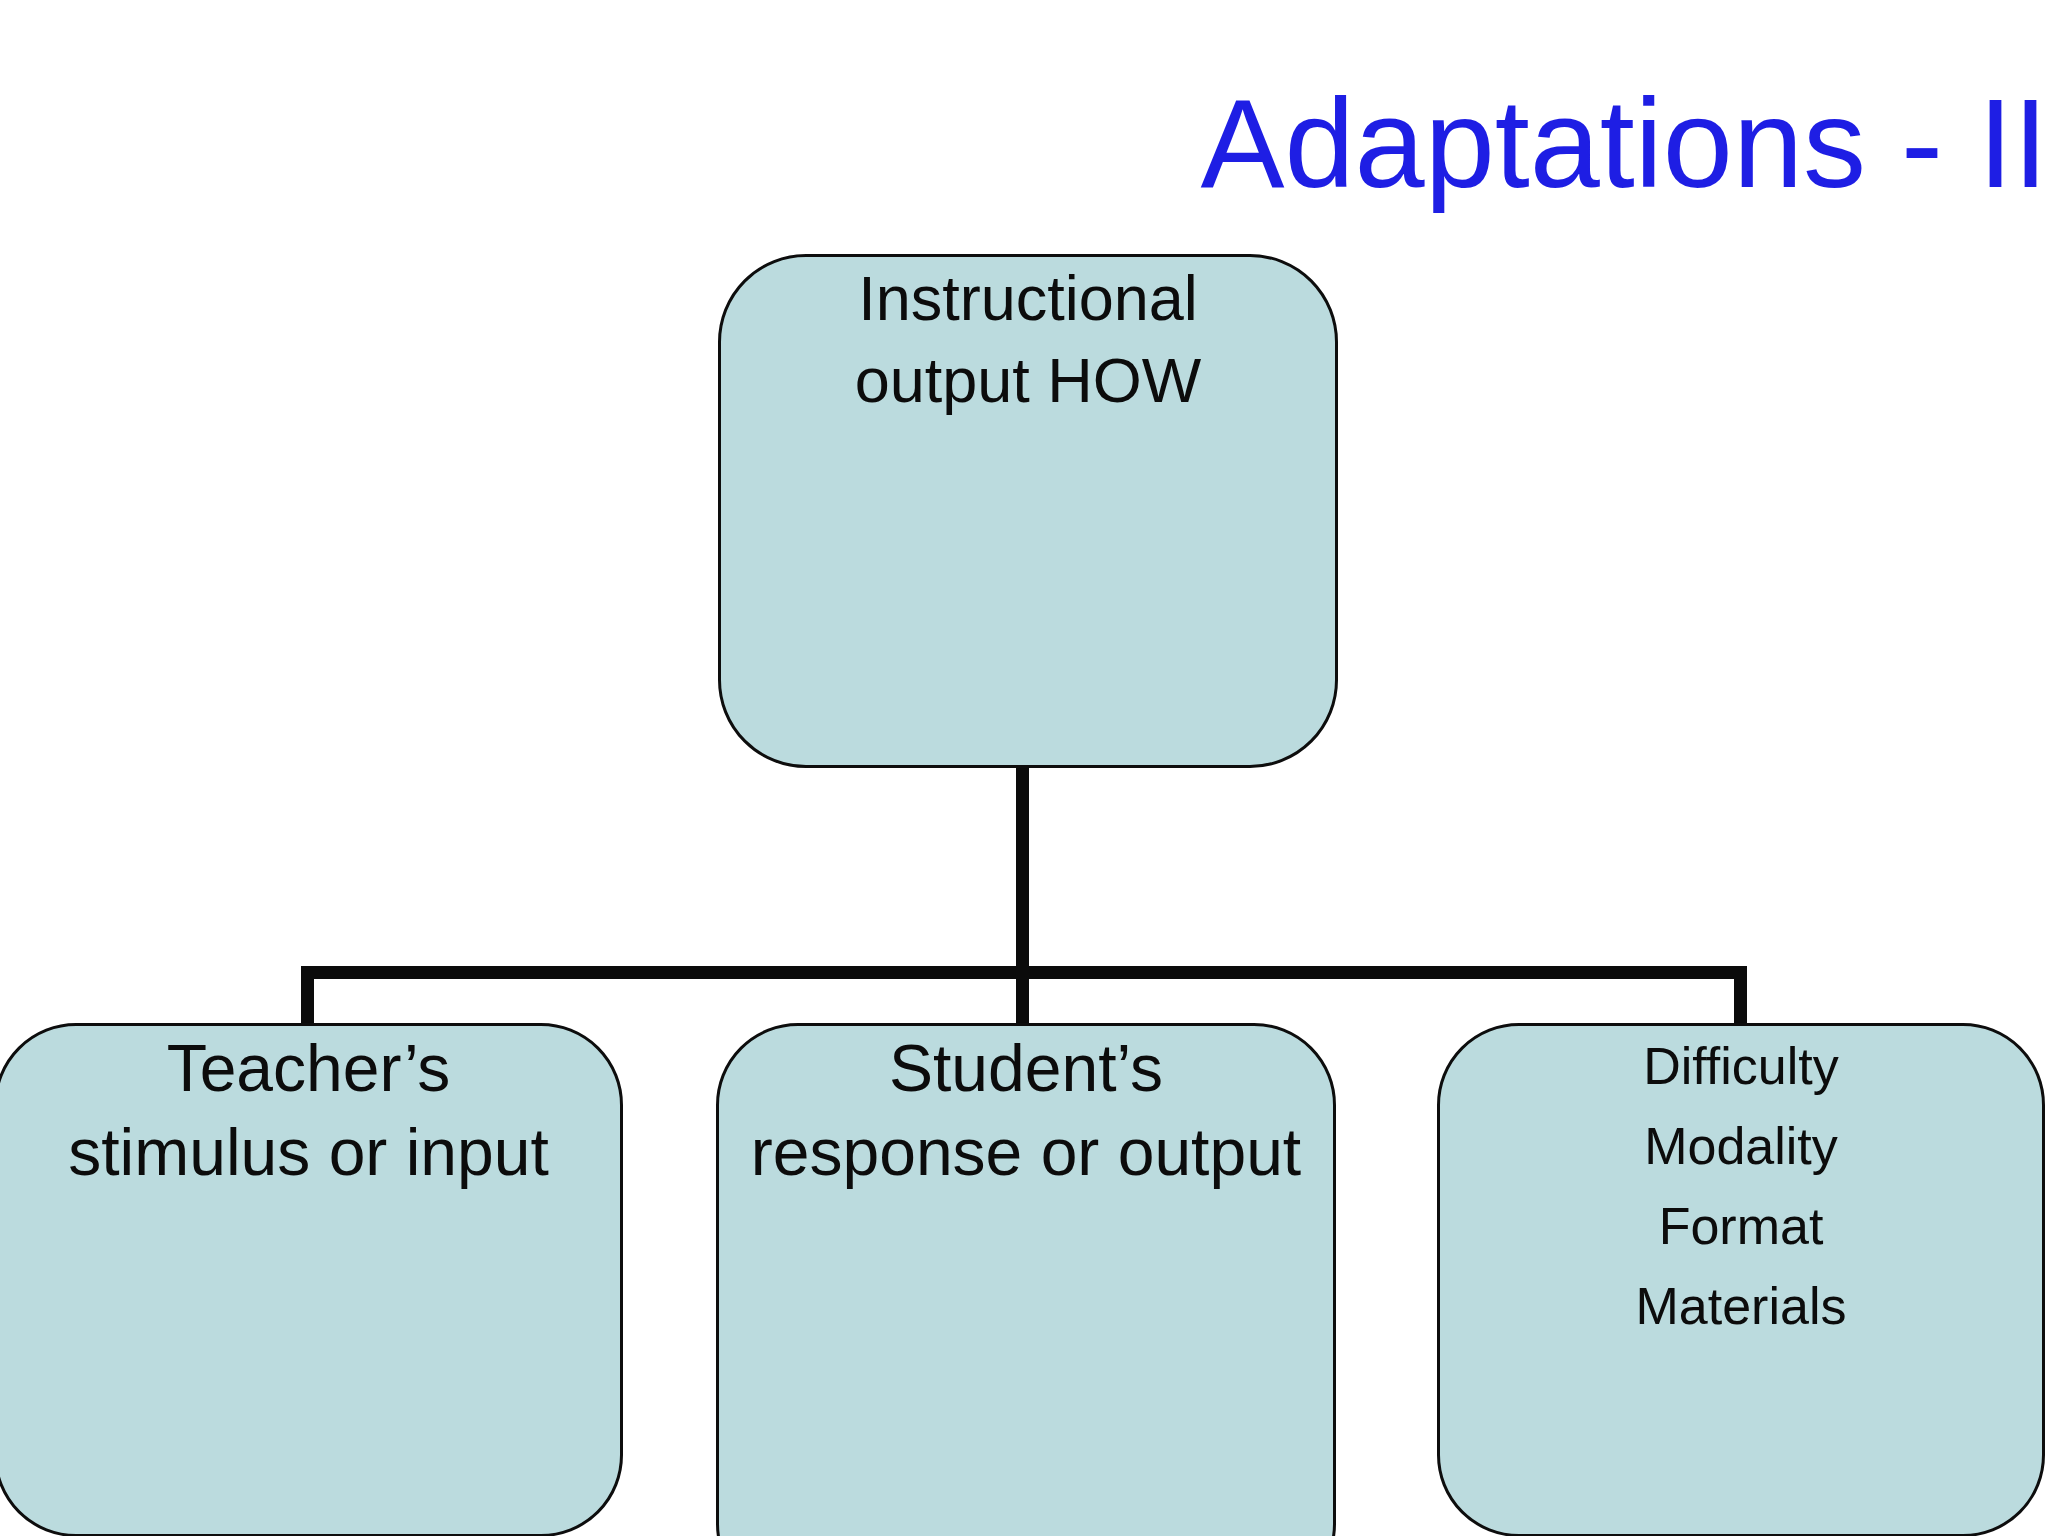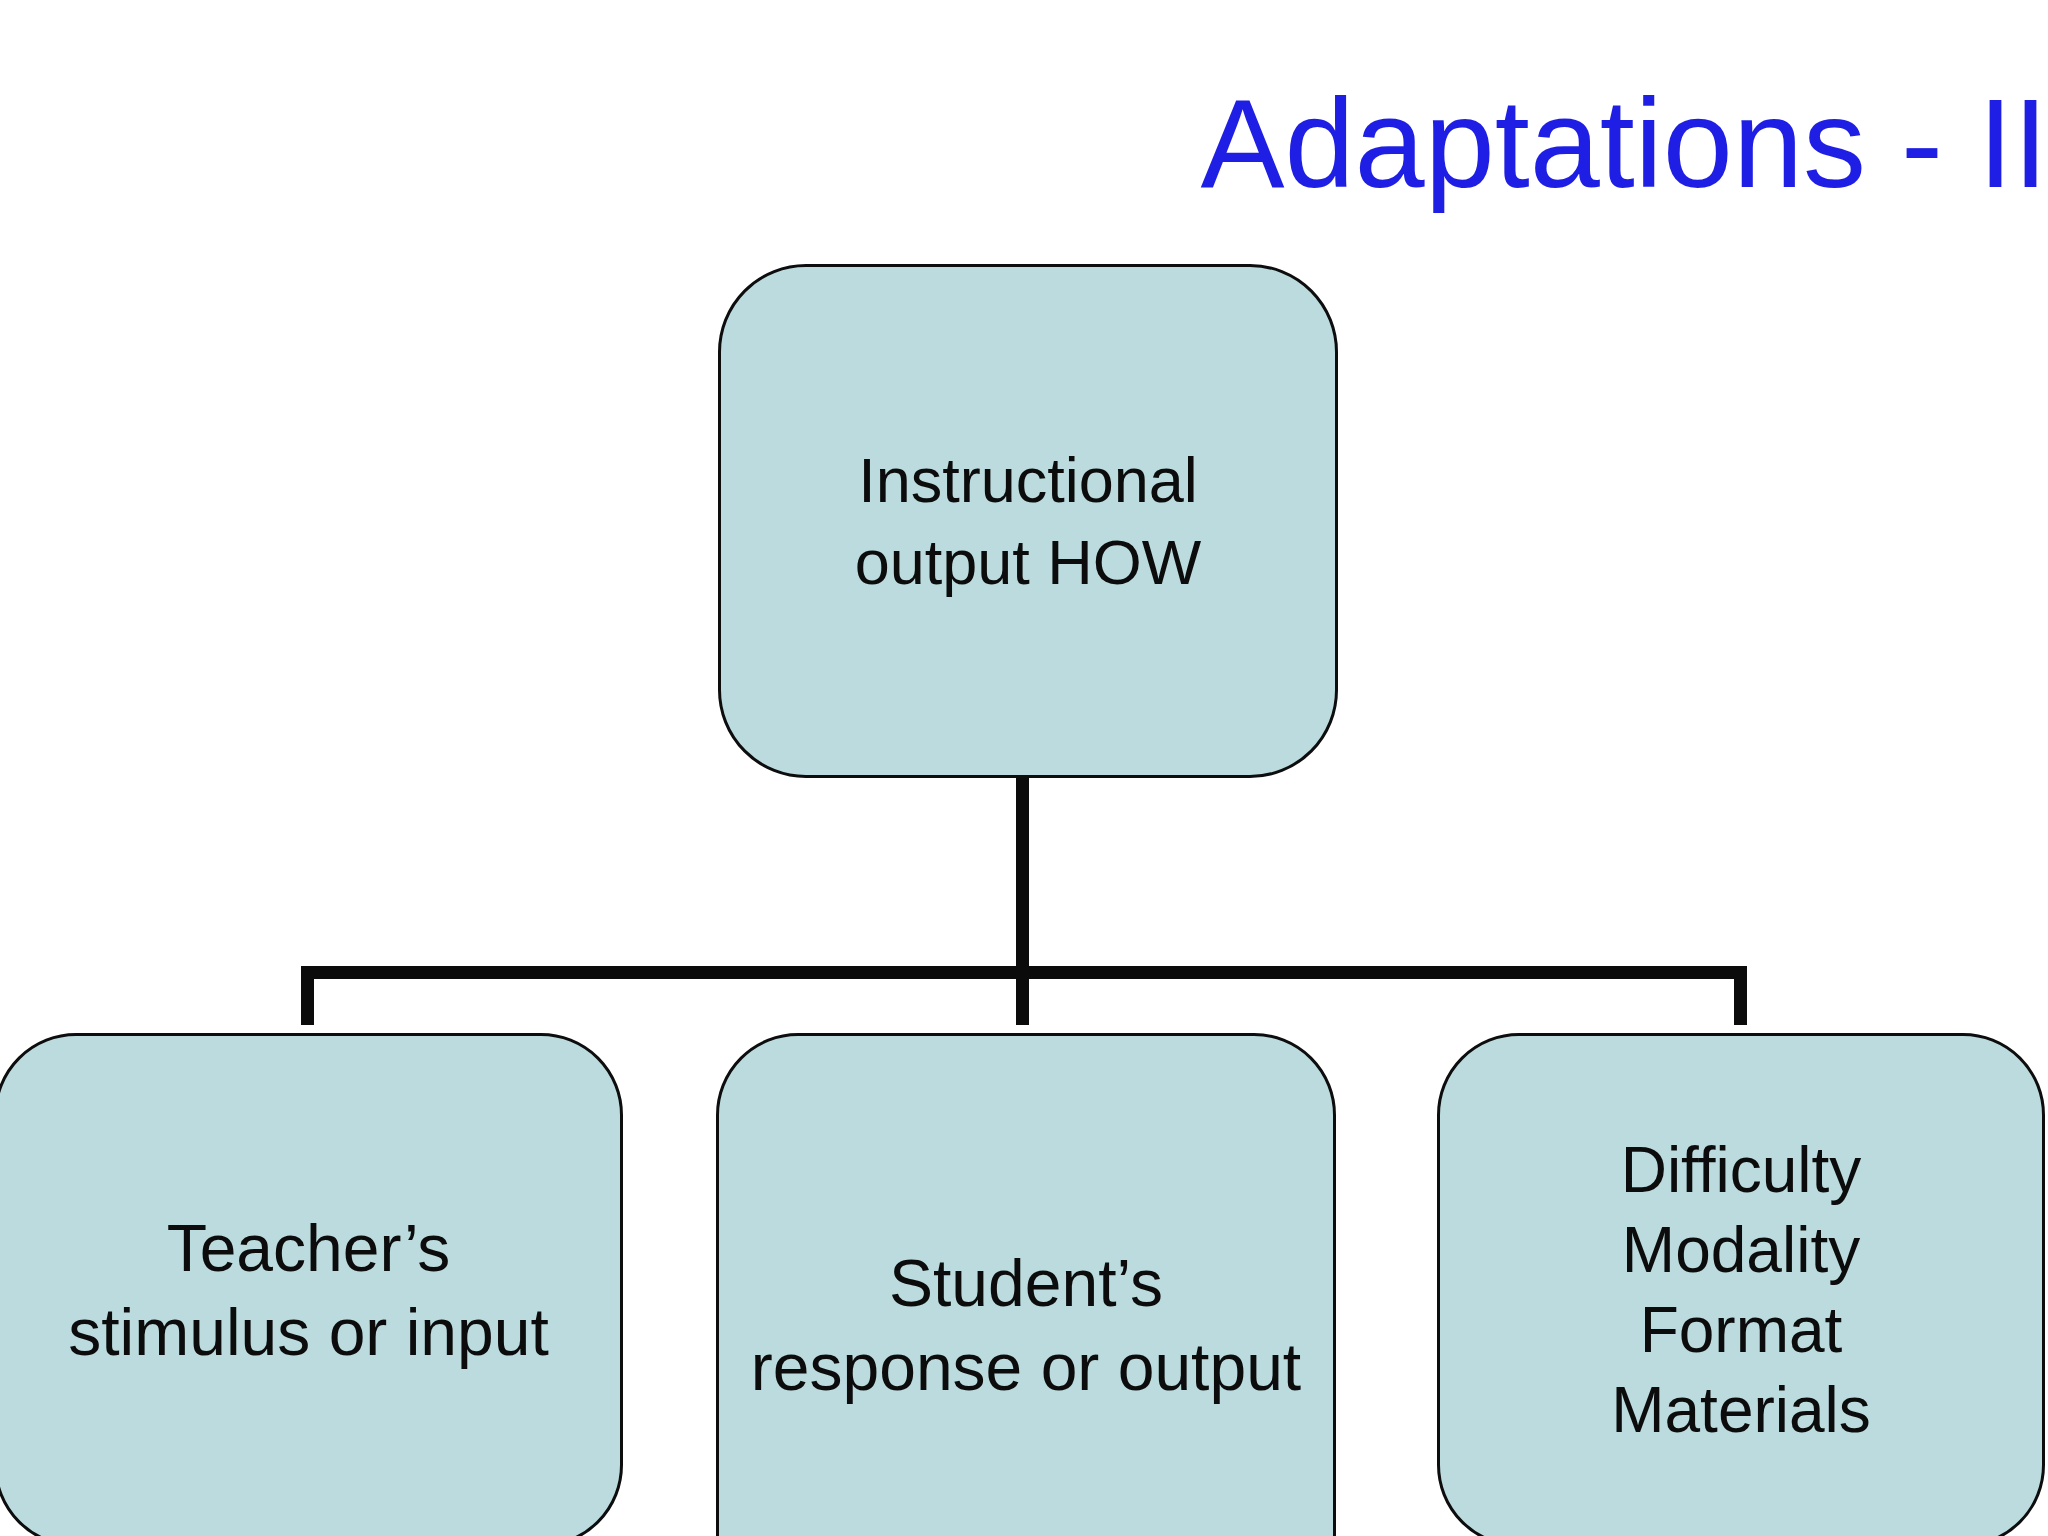--- a/index.html
+++ b/index.html
@@ -25,24 +25,23 @@
     text-align:right;
     font-size:126px;line-height:128px;font-weight:400;
     color:var(--title-blue);
     white-space:nowrap;
   }
   .node{
     position:absolute;
     background:var(--box-fill);
     border:3px solid var(--box-border);
     box-sizing:border-box;
-    display:flex;align-items:center;justify-content:center;
+    display:flex;align-items:flex-start;justify-content:center;
     text-align:center;
     color:var(--box-text);
-    margin-top:10px;
   }
   .node-text{width:100%;}
   .node-line{white-space:nowrap;}
   .node-root{
     left:718px;top:254px;width:620px;height:514px;
     border-radius:88px;
     font-size:63px;line-height:82px;
   }
   .node-teacher{
     left:-6px;top:1023px;width:629px;height:514px;
@@ -50,21 +49,21 @@
     font-size:66px;line-height:84px;
   }
   .node-student{
     left:716px;top:1023px;width:620px;height:583px;
     border-radius:82px;
     font-size:66px;line-height:84px;
   }
   .node-difficulty{
     left:1437px;top:1023px;width:608px;height:514px;
     border-radius:82px;
-    font-size:64px;line-height:80px;
+    font-size:52px;line-height:80px;
   }
   .connector{
     position:absolute;
     background:var(--connector-black);
   }
   .conn-root-v{left:1016px;top:765px;width:13px;height:207px;}
   .conn-h{left:301px;top:966px;width:1446px;height:13px;}
   .conn-stub-left{left:301px;top:972px;width:13px;height:53px;}
   .conn-stub-center{left:1016px;top:972px;width:13px;height:53px;}
   .conn-stub-right{left:1734px;top:972px;width:13px;height:53px;}

